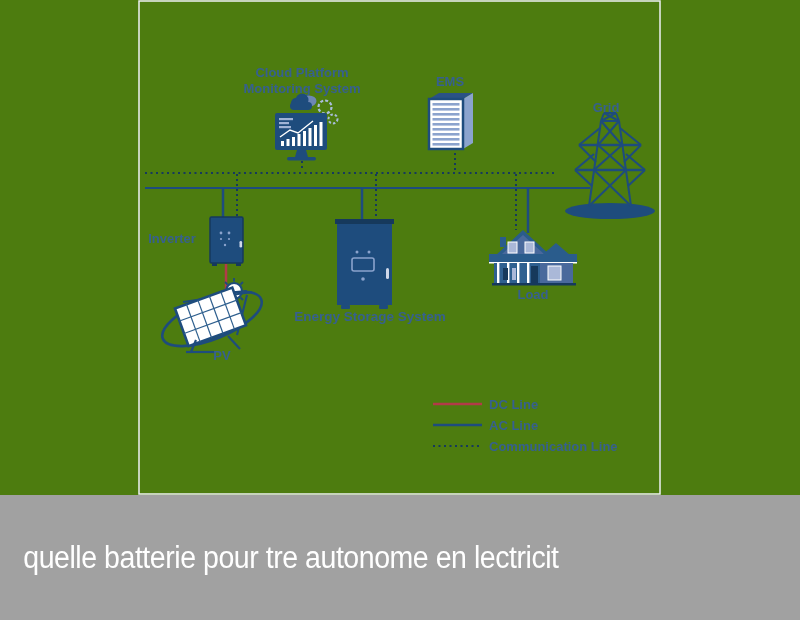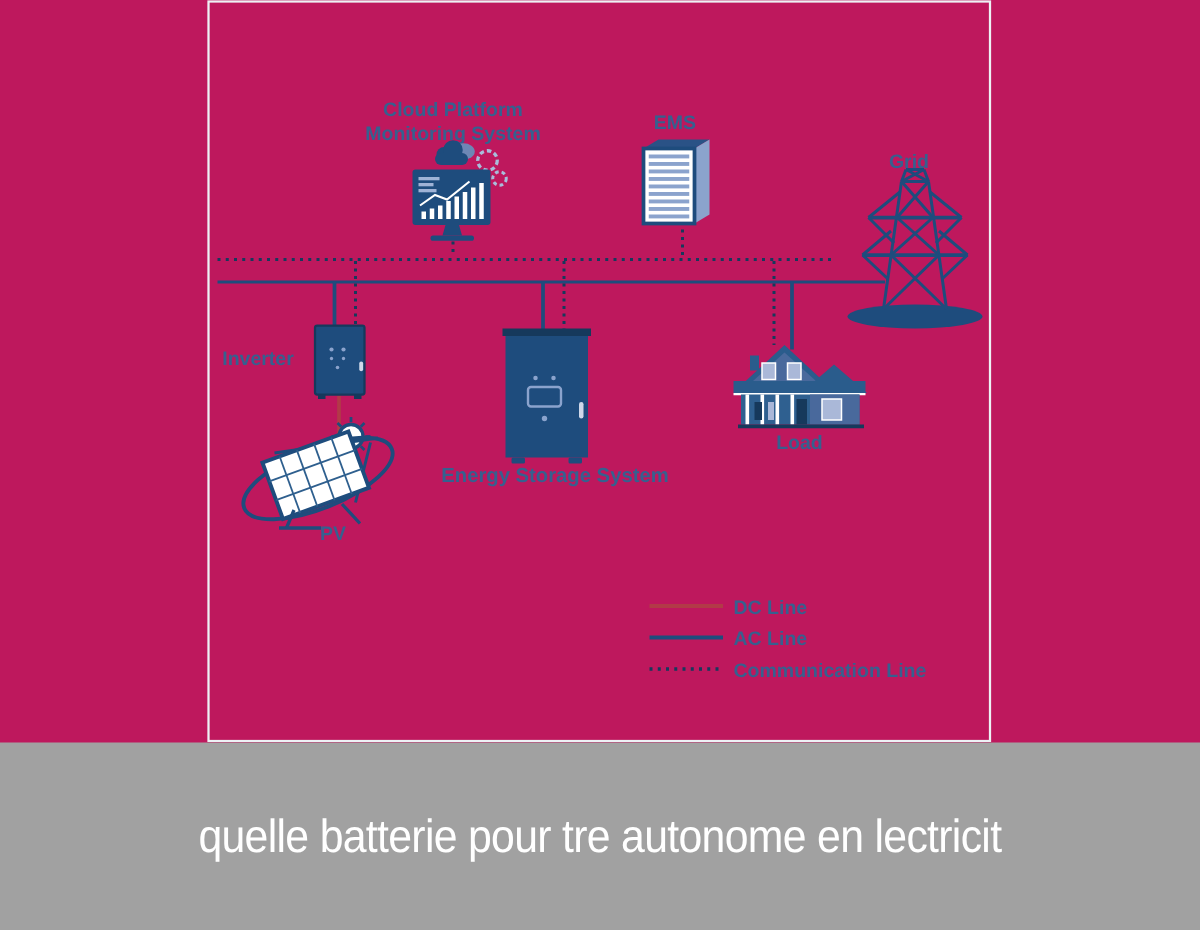--- a/index.html
+++ b/index.html
@@ -1,24 +1,24 @@
 <!DOCTYPE html>
 <html><head>
 <meta charset="utf-8">
 <style>
   html,body{margin:0;padding:0;}
   body{width:800px;height:620px;background:#ffffff;overflow:hidden;
        font-family:"Liberation Sans",sans-serif;}
-  .page{position:relative;width:800px;height:620px;background:#be185d;}
+  .page{position:relative;width:800px;height:620px;background:#4d7c0f;}
   .diagram-wrap{position:absolute;left:0;top:0;width:800px;height:495px;}
   svg text{font-family:"Liberation Sans",sans-serif;font-weight:700;fill:#36608f;}
   .lbl{font-size:13px;}
   .lbl-big{font-size:13.5px;}
   .caption-bar{position:absolute;left:0;top:495px;width:800px;height:125px;
-       background:#a1a1a1;display:flex;align-items:center;justify-content:center;}
+       background:#a1a1a1;display:flex;align-items:center;justify-content:flex-start;}
   .caption-text{color:#ffffff;font-size:31px;font-weight:400;letter-spacing:-0.5px;
        transform:scaleX(0.92);transform-origin:center;white-space:nowrap;}
 </style>
 </head>
 <body>
 
 <div class="page">
 
   <div class="diagram-wrap">
     <svg width="800" height="495" viewBox="0 0 800 495" xmlns="http://www.w3.org/2000/svg">

